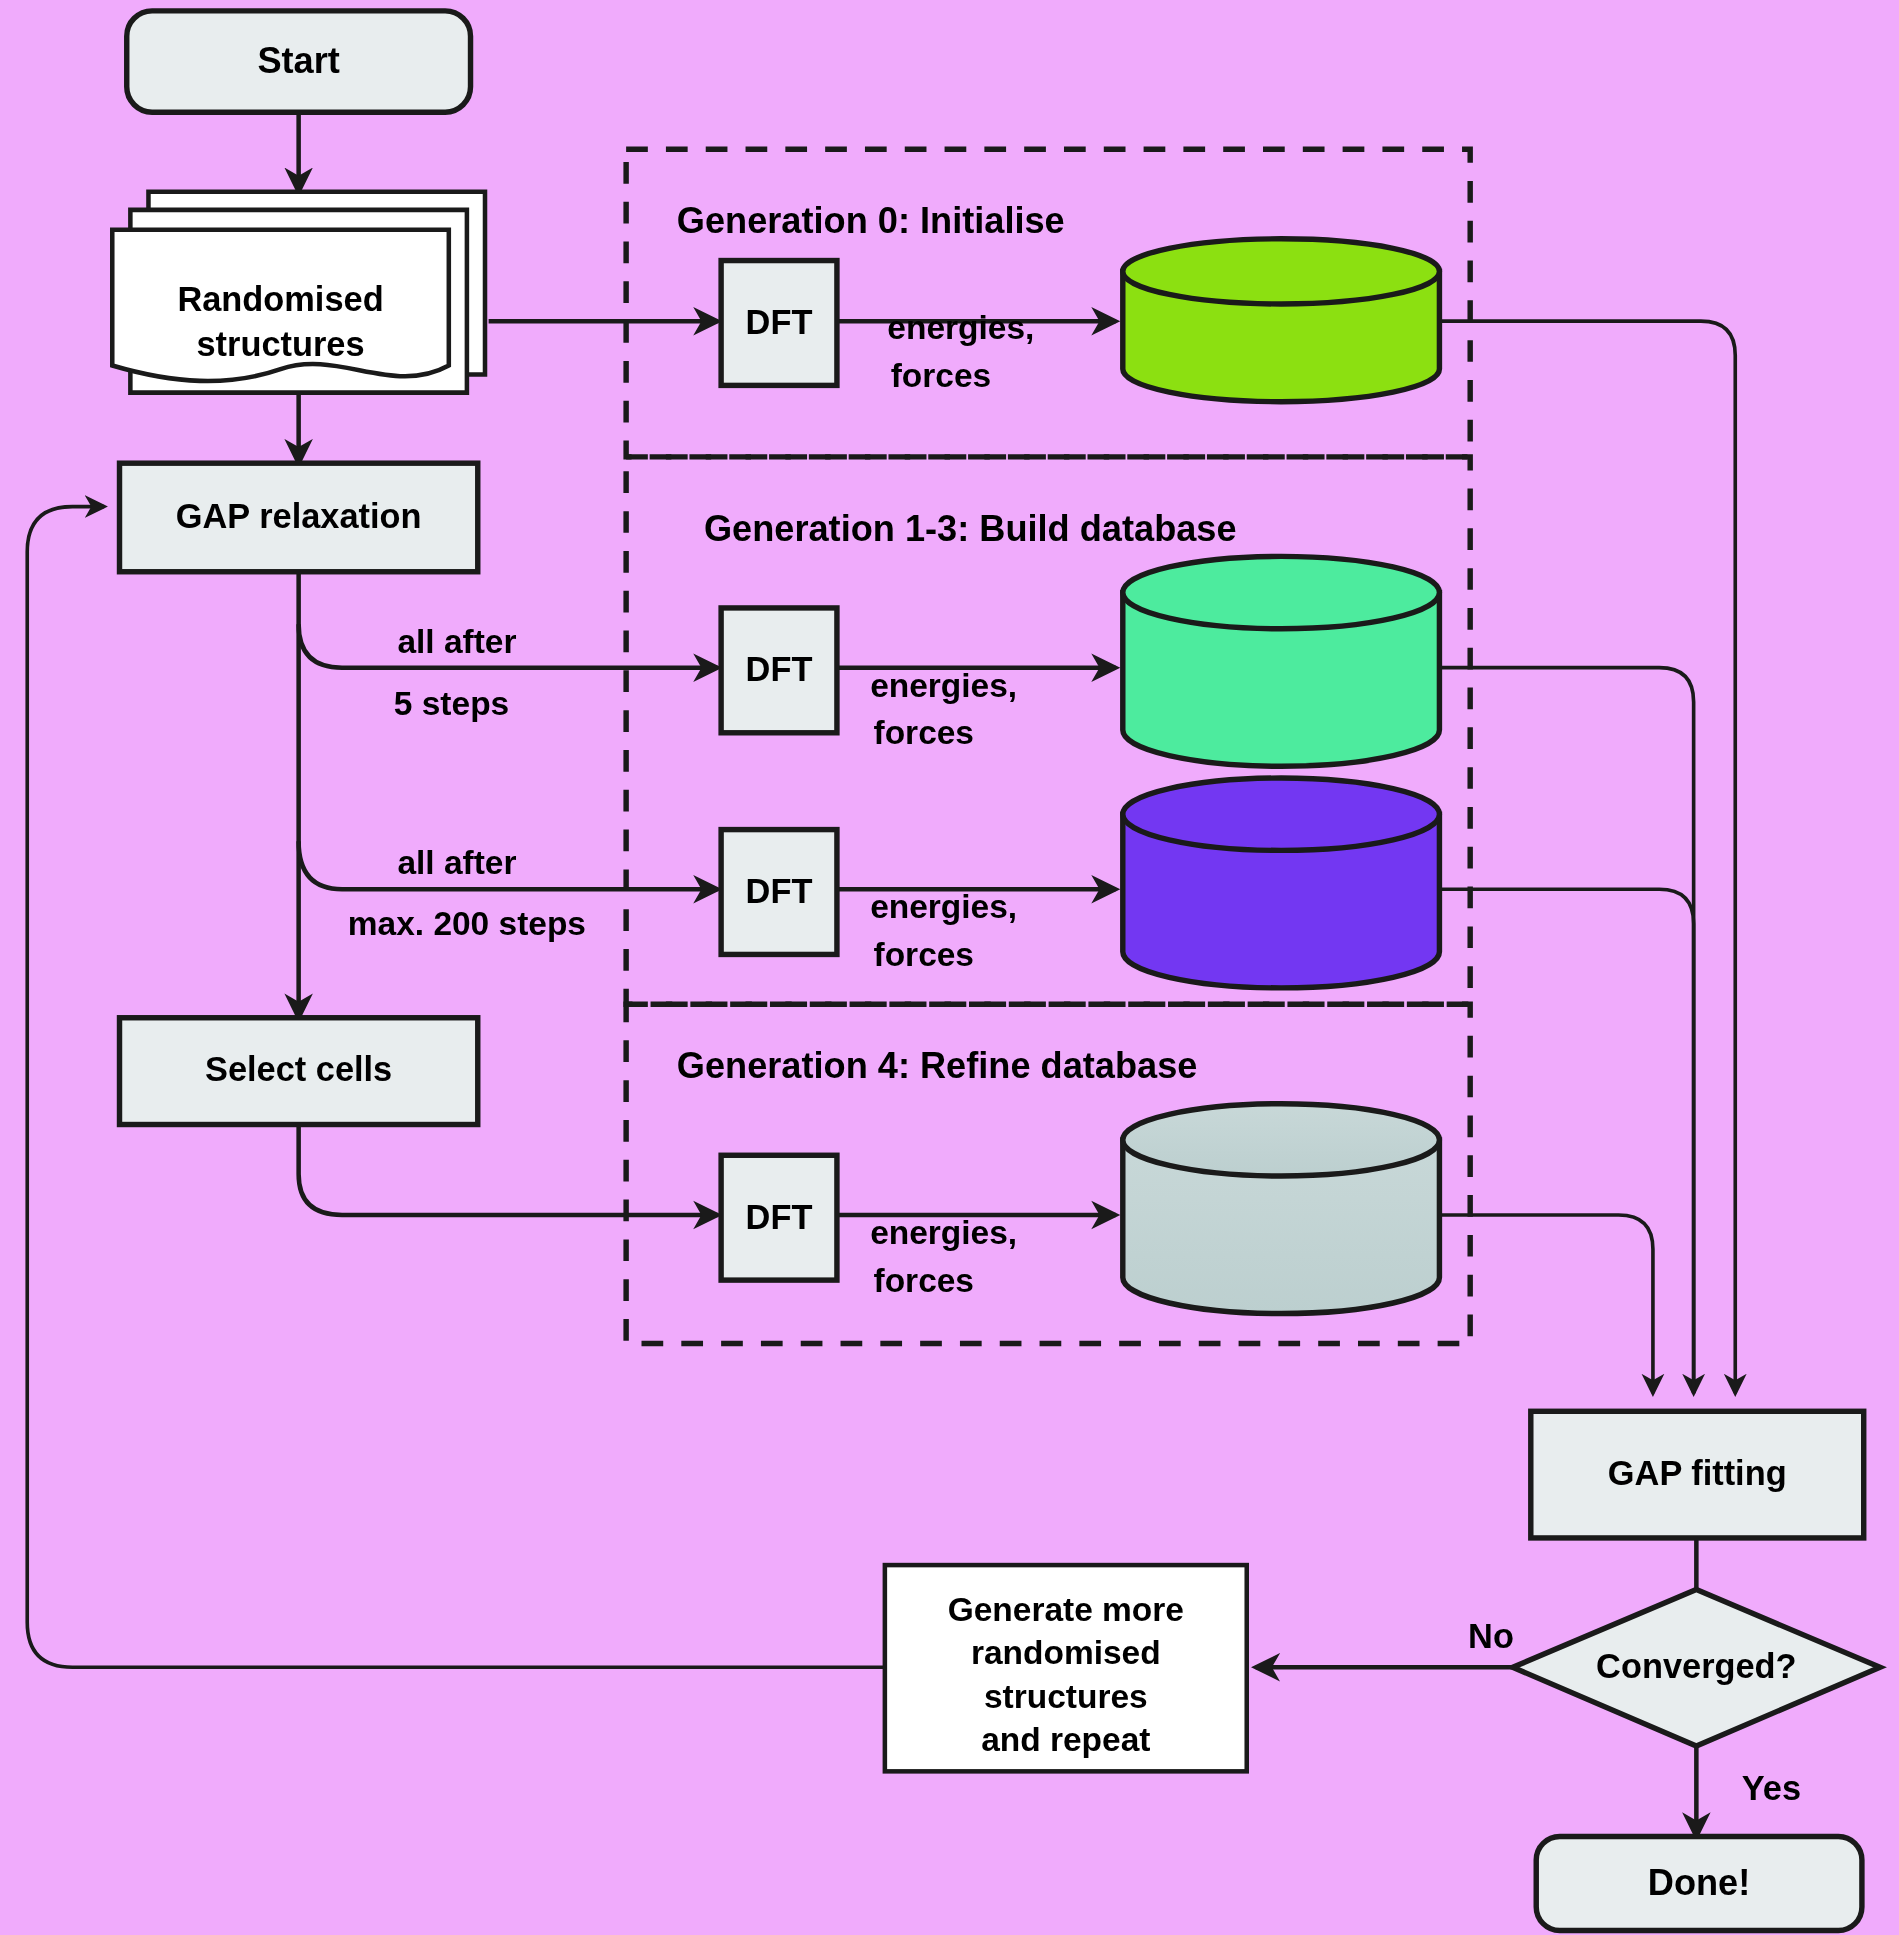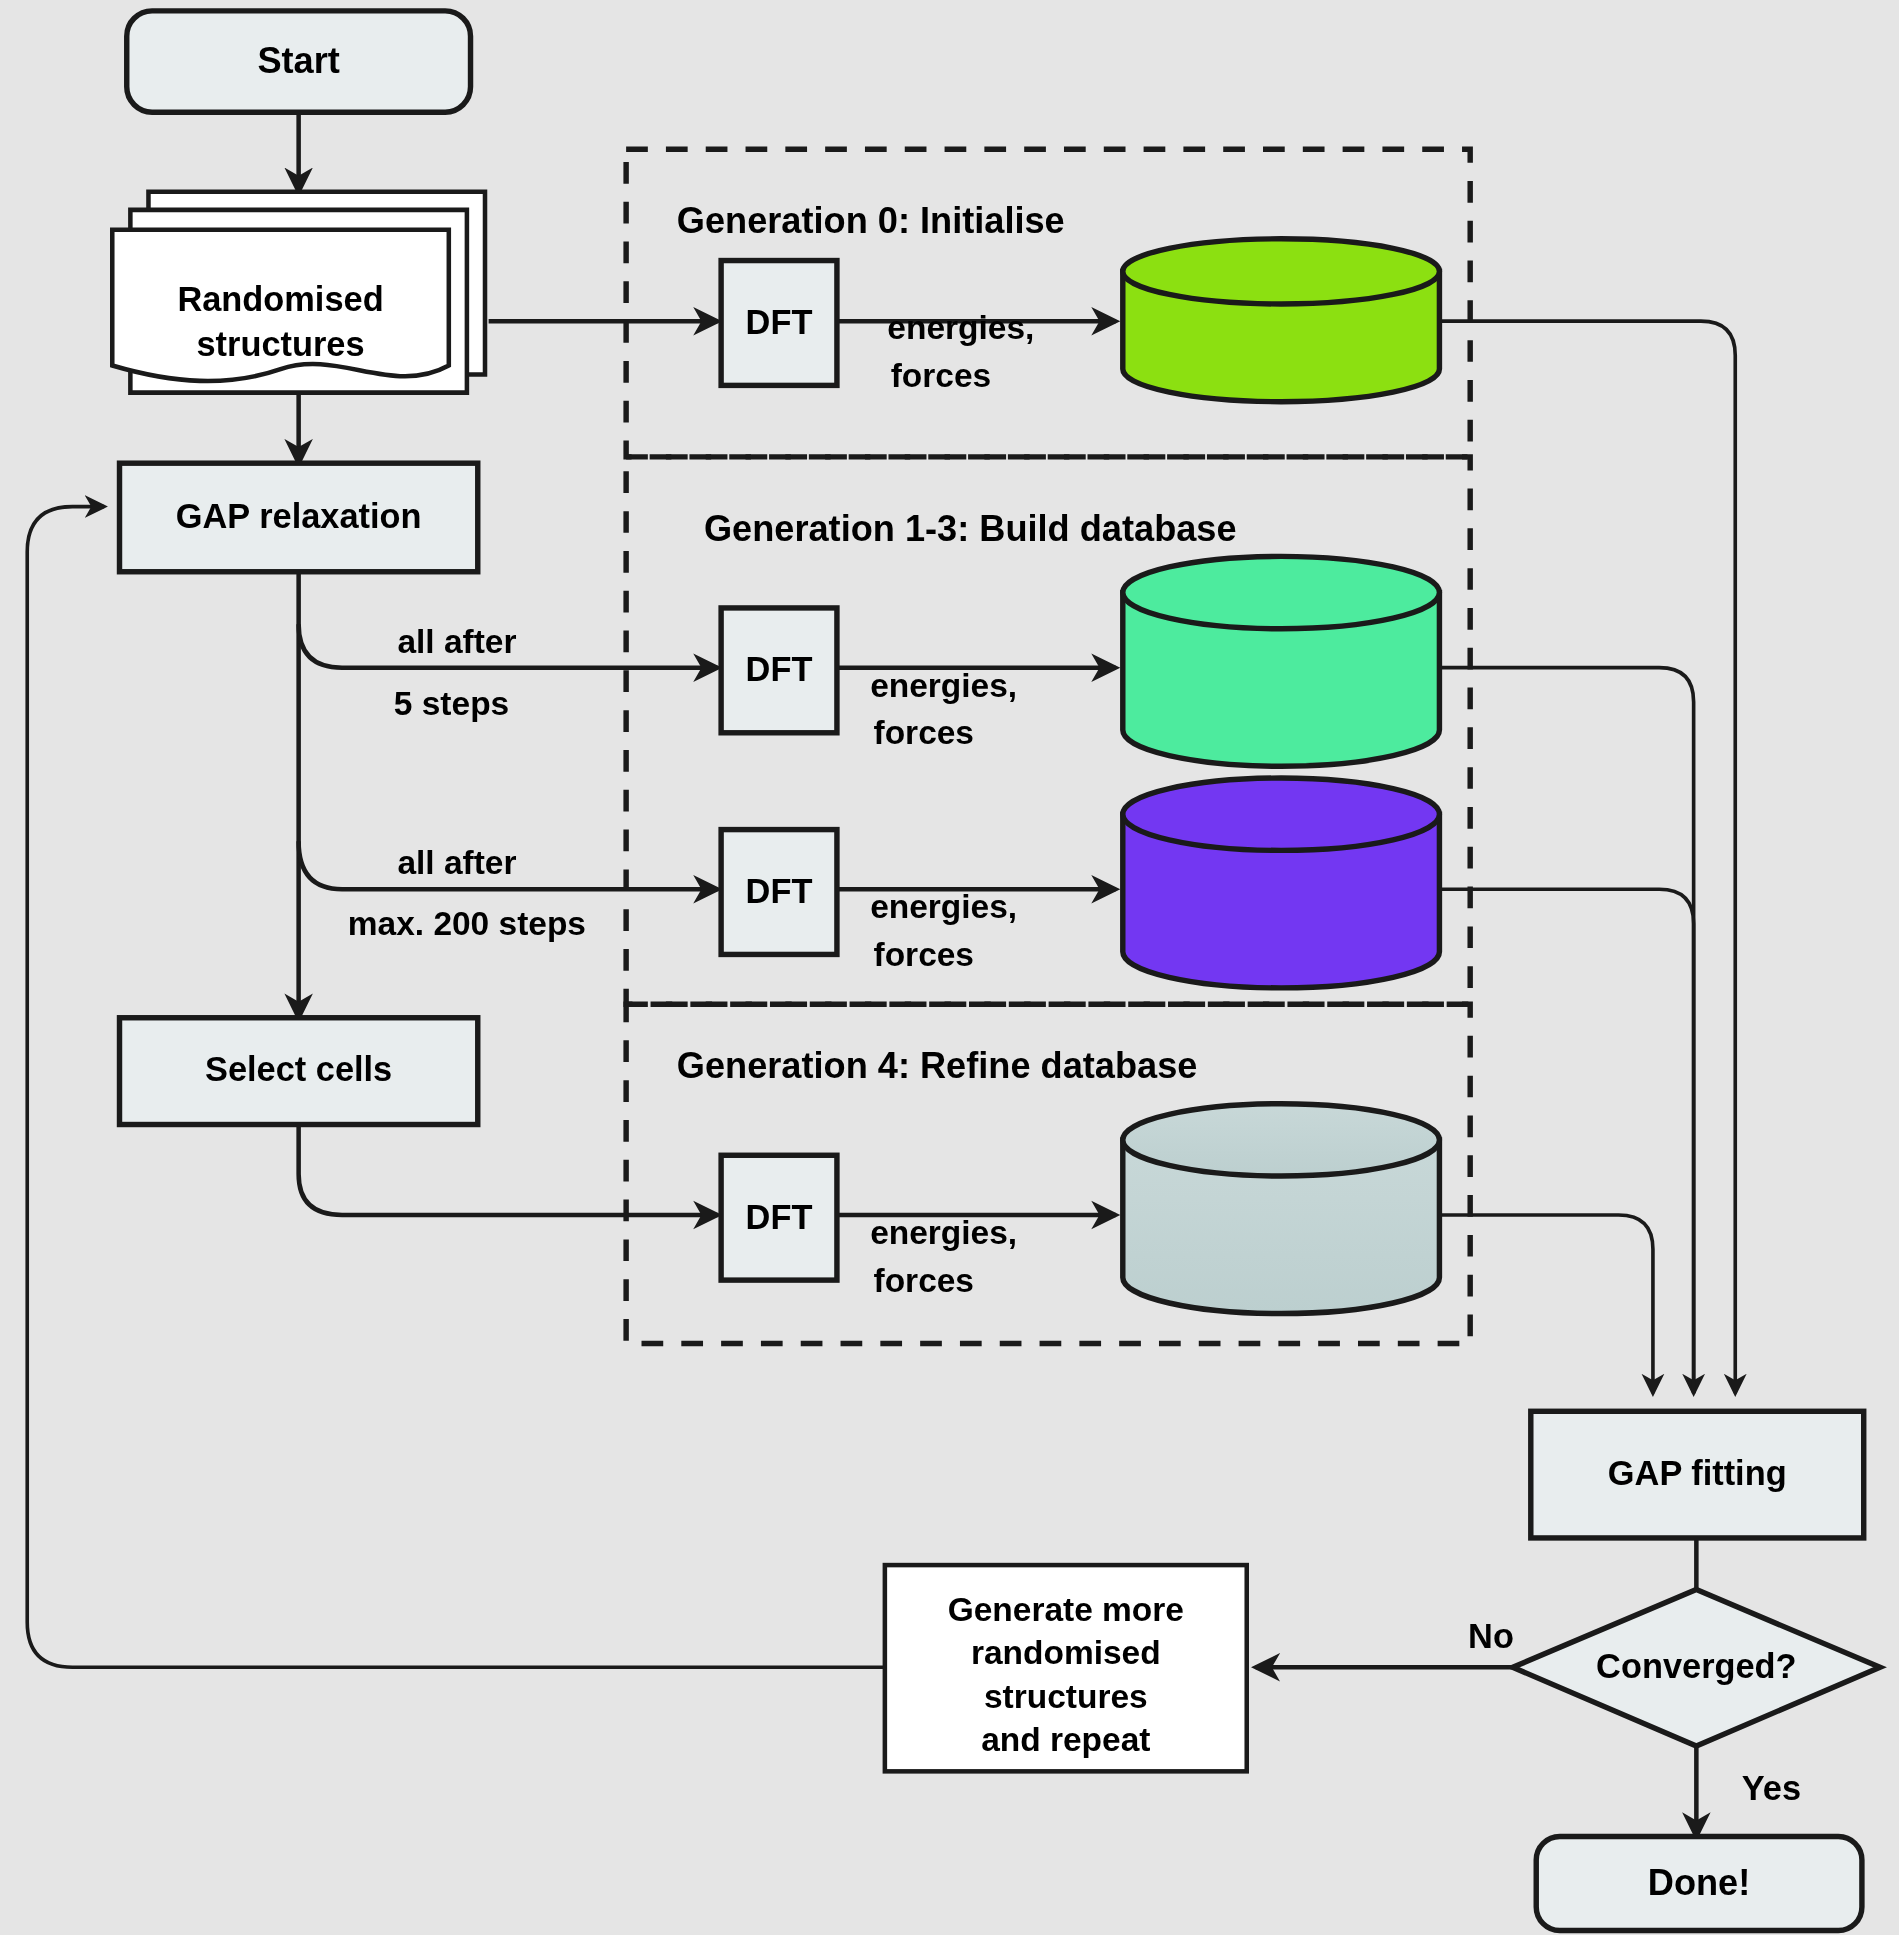--- a/index.html
+++ b/index.html
@@ -7,21 +7,21 @@
     padding: 0;
     background: #ffffff;
   }
   body {
     font-family: "Liberation Sans", sans-serif;
   }
   #stage {
     position: relative;
     width: 1900px;
     height: 1936px;
-    background: #e5e5e5;
+    background: #f0abfc;
     overflow: hidden;
   }
   #flow-svg {
     position: absolute;
     left: 0;
     top: 0;
     width: 1900px;
     height: 1936px;
   }
   .node-label {

